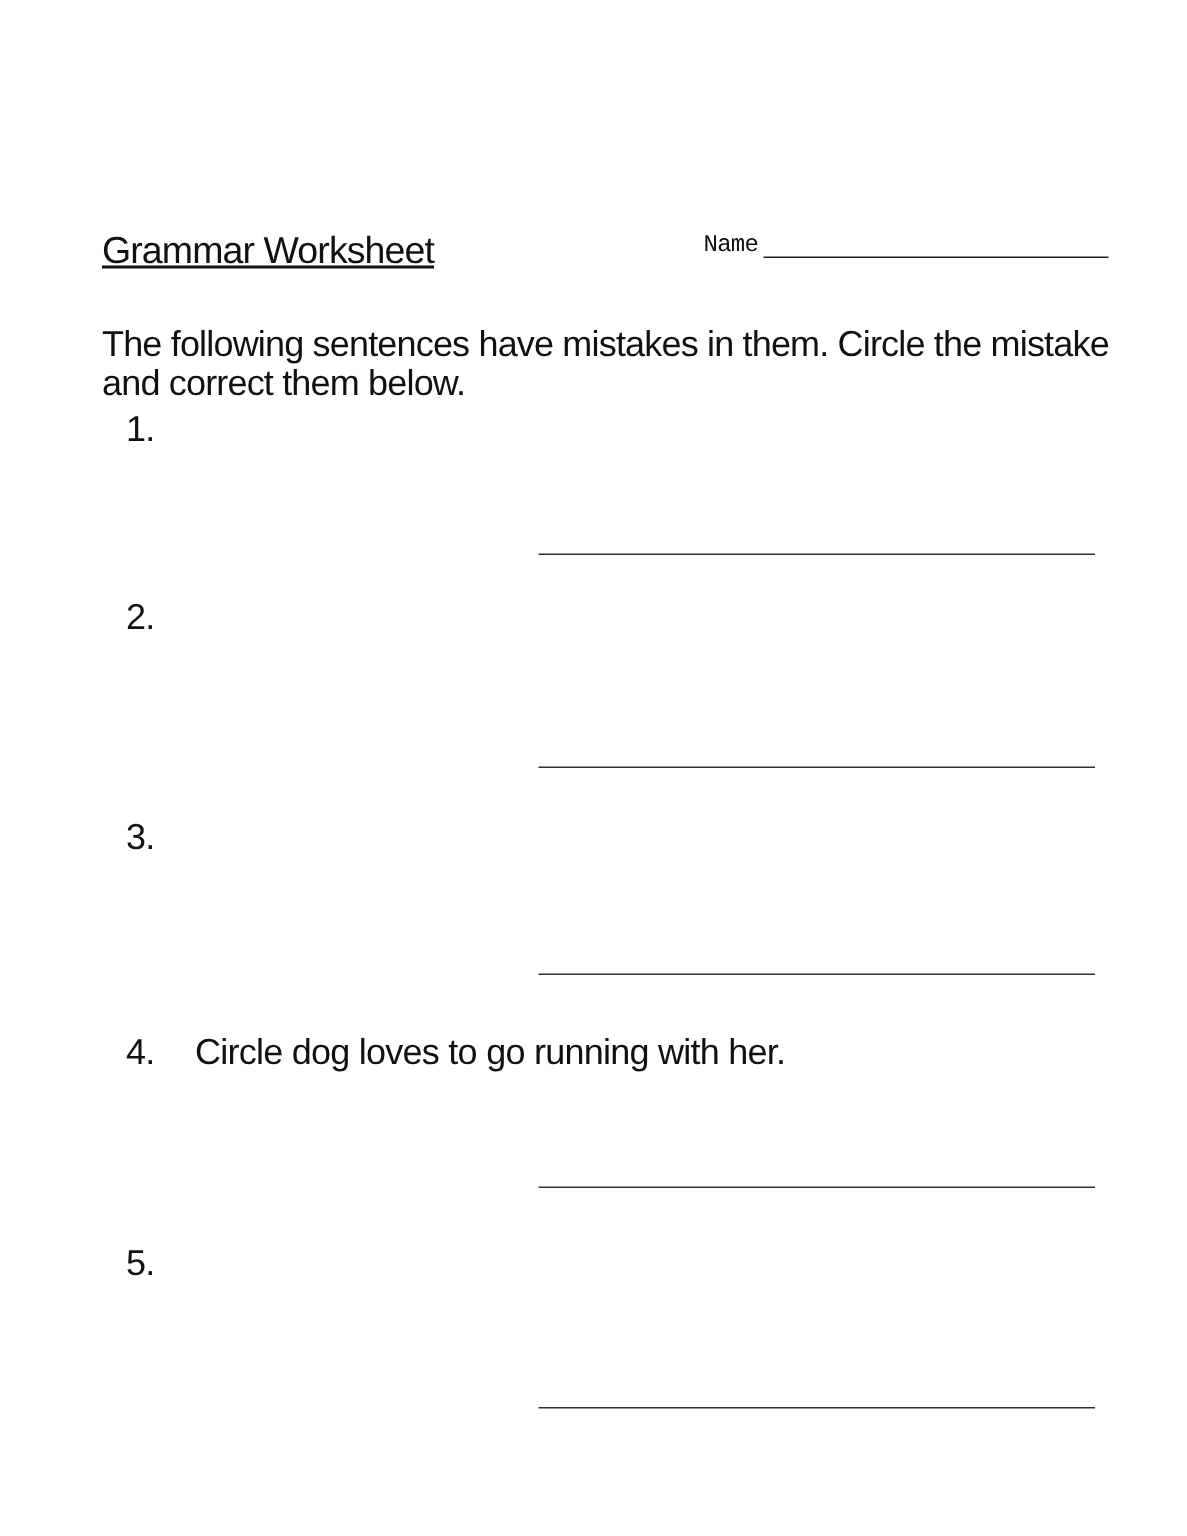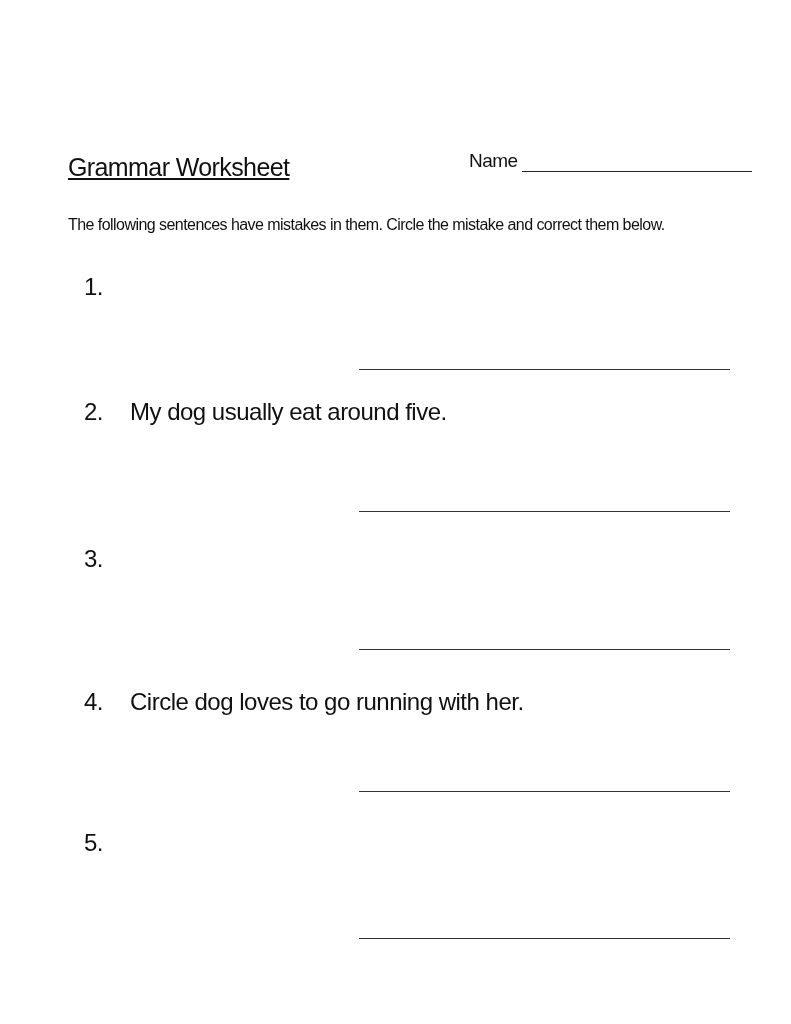--- a/index.html
+++ b/index.html
@@ -1,23 +1,23 @@
 <!DOCTYPE html>
 <html><head>
 <meta charset="utf-8">
 <style>
   html, body { margin: 0; padding: 0; background: #ffffff; }
   body { width: 791px; height: 1024px; position: relative; overflow: hidden;
          font-family: "Liberation Sans", "DejaVu Sans", sans-serif; color: #111; }
   .title { position: absolute; left: 68px; top: 153px; font-size: 25px; letter-spacing: -0.6px; text-decoration: underline; }
   .name-wrap { position: absolute; left: 469px; top: 149px; display: flex; align-items: flex-end; }
-  .name-label { font-size: 19px; letter-spacing: -0.5px; }
+  .name-label { font-size: 16px; letter-spacing: -0.5px; font-family: Liberation Mono, monospace; }
   .name-line { width: 230px; border-bottom: 1.5px solid #222; margin-left: 4px; height: 22px; }
-  .instructions { position: absolute; left: 68px; top: 207px; width: 700px; font-size: 16px;
-                  line-height: 36px; letter-spacing: -0.55px; }
+  .instructions { position: absolute; left: 68px; top: 217px; width: 700px; font-size: 24px;
+                  line-height: 26px; letter-spacing: -0.55px; }
   .q { position: absolute; left: 84px; font-size: 24px; letter-spacing: -0.5px; display: flex; }
   .q .num { width: 46px; }
   .answer-line { position: absolute; left: 359px; width: 371px; border-top: 1.5px solid #333; }
 </style>
 </head>
 <body>
 
 <div class="title">Grammar Worksheet</div>
 
 <div class="name-wrap">
@@ -27,21 +27,20 @@
 
 <div class="instructions">The following sentences have mistakes in them.  Circle the mistake and correct them below.</div>
 
 <div class="q" style="top:273px">
   <span class="num">1.</span>
 </div>
 <div class="answer-line" style="top:369px"></div>
 
 <div class="q" style="top:398px">
   <span class="num">2.</span>
-  <span>My dog usually eat around five.</span>
 </div>
 <div class="answer-line" style="top:511px"></div>
 
 <div class="q" style="top:545px">
   <span class="num">3.</span>
 </div>
 <div class="answer-line" style="top:649px"></div>
 
 <div class="q" style="top:688px">
   <span class="num">4.</span>

